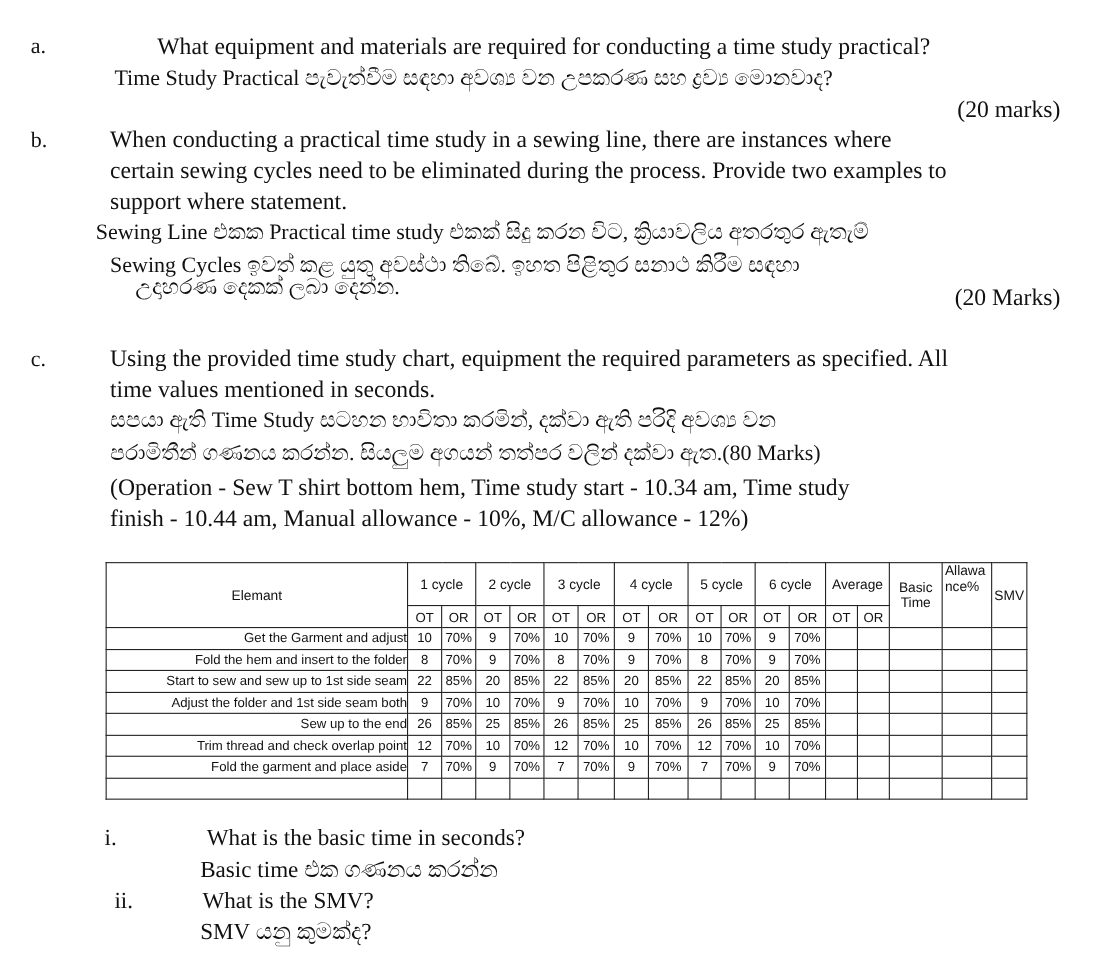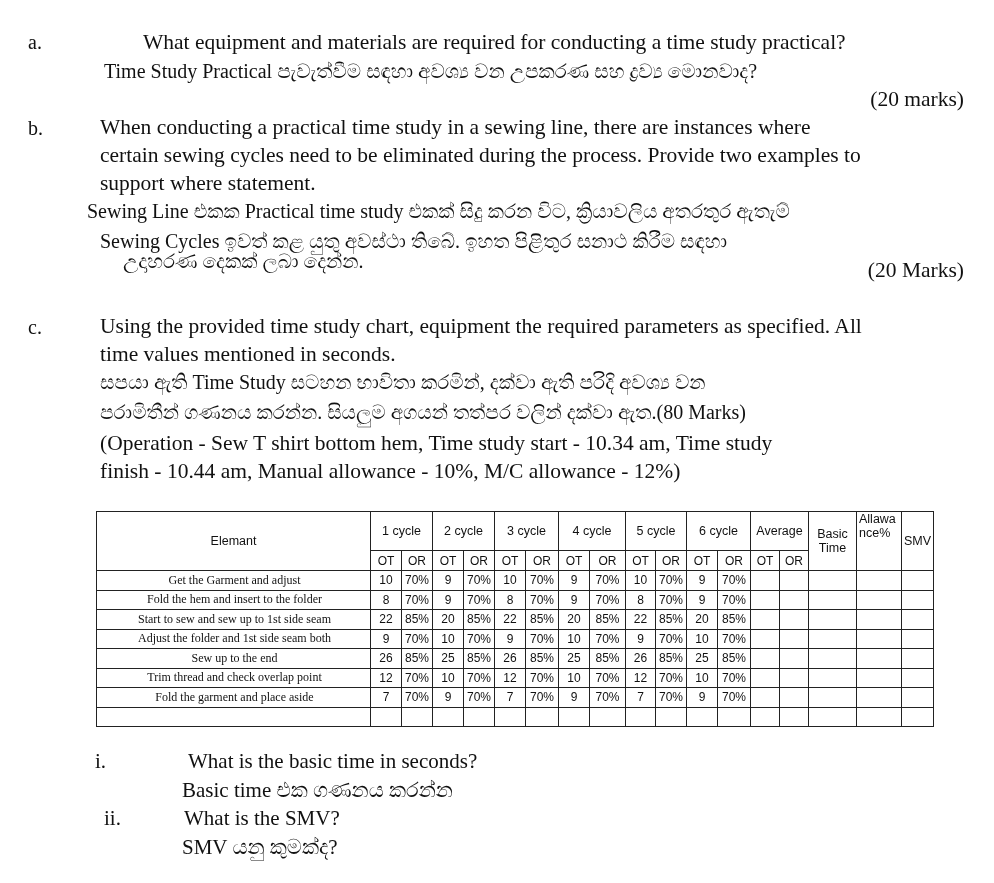--- a/index.html
+++ b/index.html
@@ -5,21 +5,21 @@
   html, body { margin:0; padding:0; background:#ffffff; }
   body { width:994px; height:883px; position:relative; overflow:hidden;
          font-family:"Liberation Serif", "DejaVu Serif", serif; color:#111; }
   .lbl { position:absolute; font-size:20px; }
   .line { position:absolute; white-space:nowrap; font-size:21.5px; }
   .marks { position:absolute; white-space:nowrap; font-size:21.5px; }
 
   table.ts { position:absolute; left:96px; top:511px; border-collapse:collapse;
              font-family:"Liberation Sans", "DejaVu Sans", sans-serif; font-size:12px; color:#111; }
   table.ts td { border:1.2px solid #222; padding:0; height:18.5px; text-align:center; vertical-align:middle; }
-  table.ts td.el { text-align:center; padding-left:2px; white-space:nowrap;font-family:Liberation Serif, serif; }
+  table.ts td.el { text-align:right; padding-left:2px; white-space:nowrap; }
   table.ts td.hd { font-size:12.5px; }
   .sub { position:absolute; font-size:21px; white-space:nowrap; }
 </style>
 </head>
 <body>
 
 <div>
   <span class="lbl" style="left:28px;top:31px;">a.</span>
   <span class="line" style="left:106px;top:30px;margin-left:37px;">What equipment and materials are required for conducting a time study practical?</span>
   <span class="line" style="left:104px;top:60px;font-size:20px;">Time Study Practical පැවැත්වීම සඳහා අවශ්‍ය වන උපකරණ සහ ද්‍රව්‍ය මොනවාද?</span>

